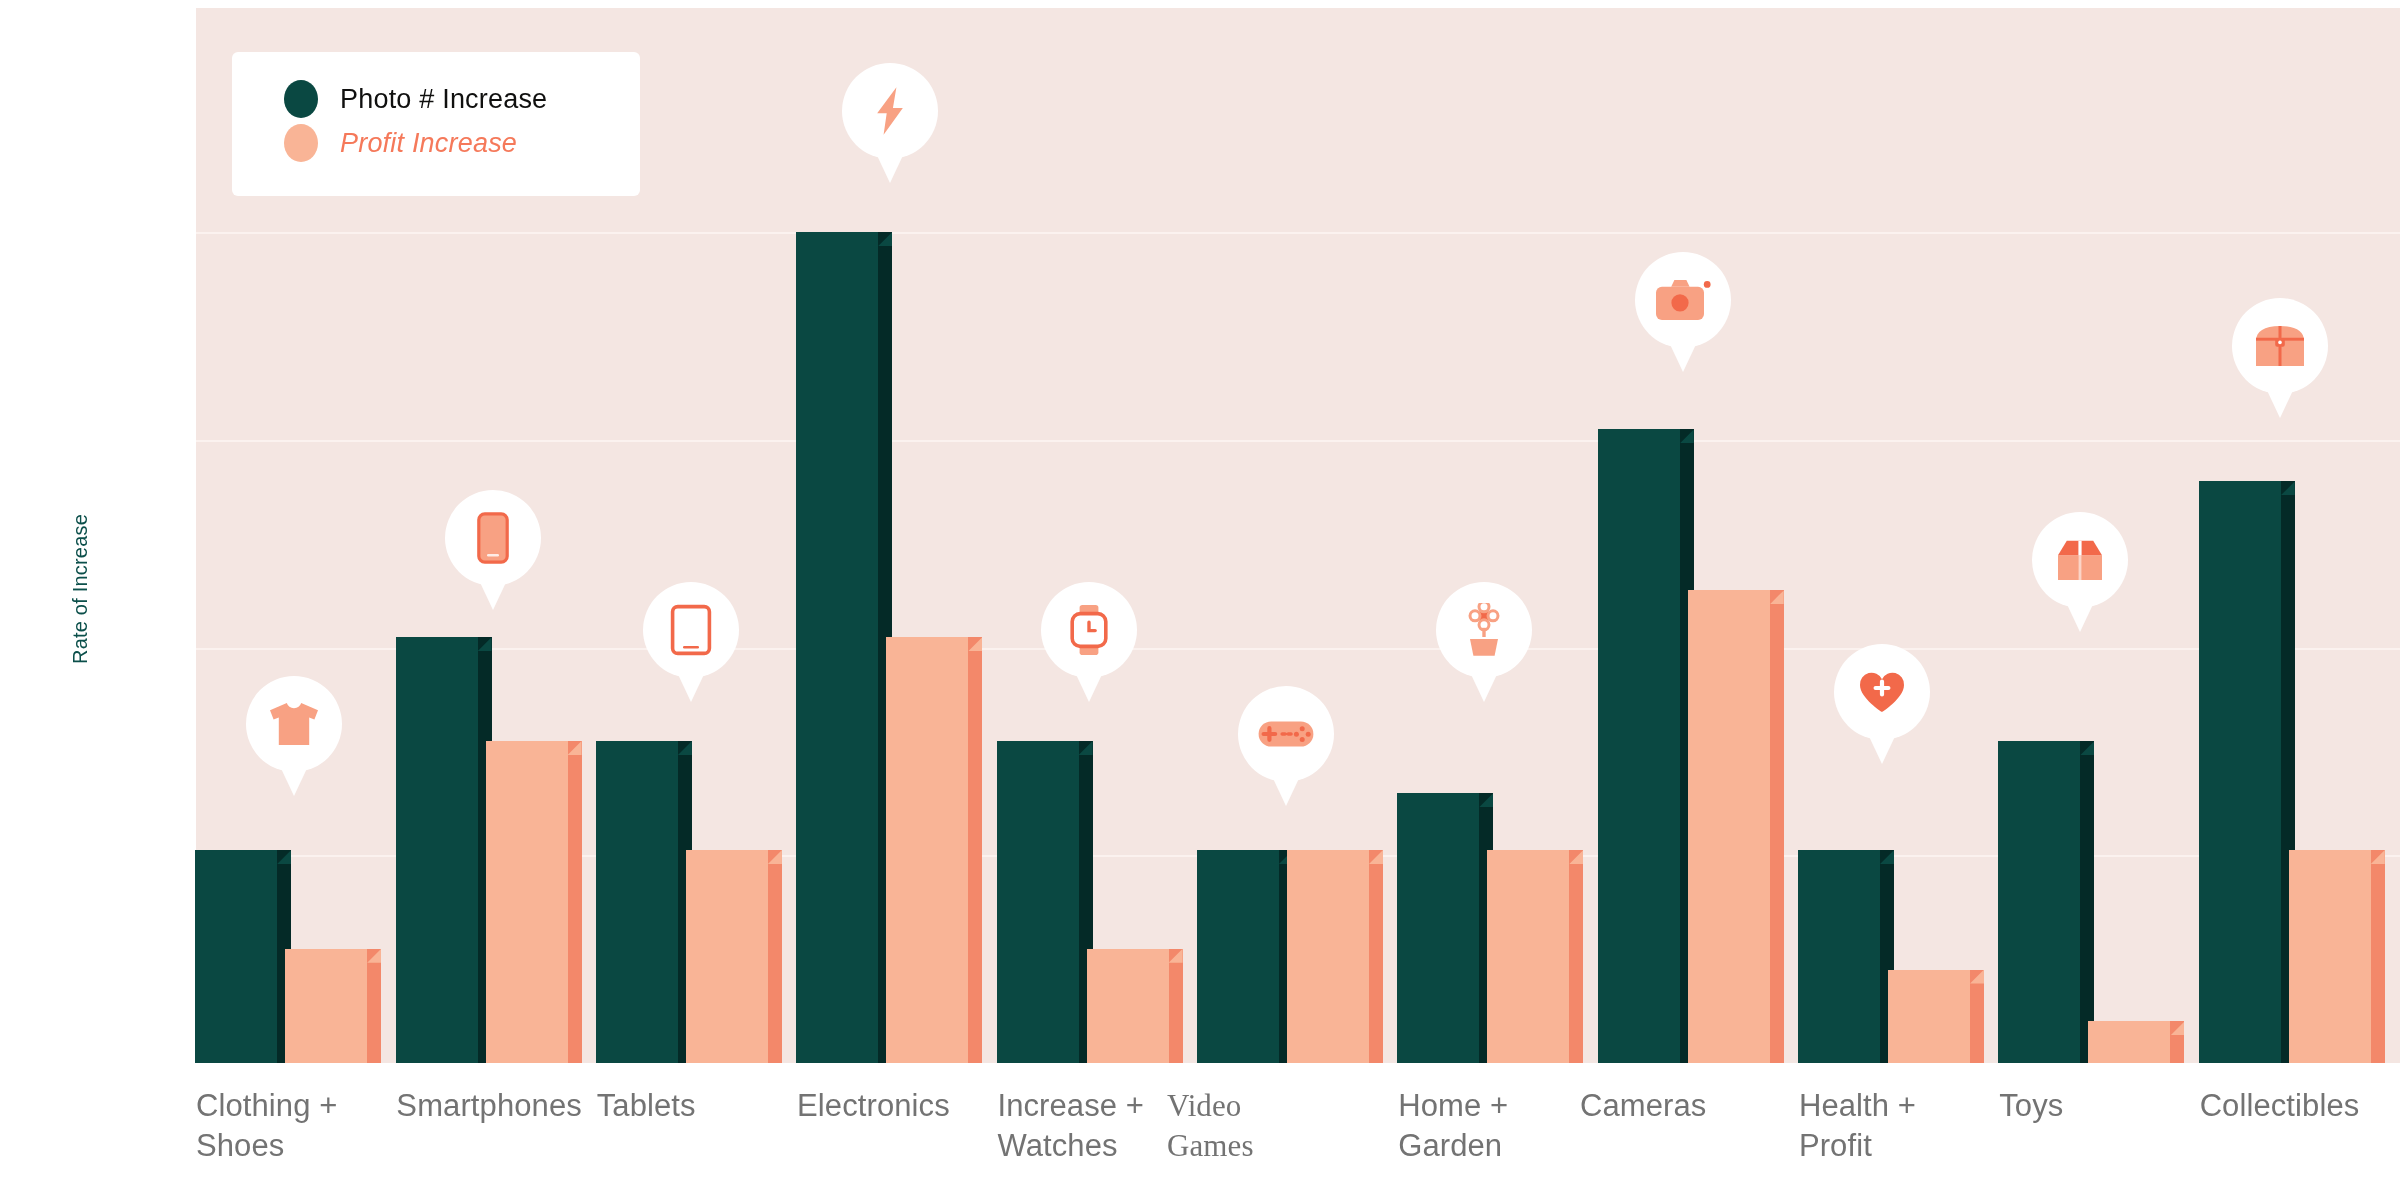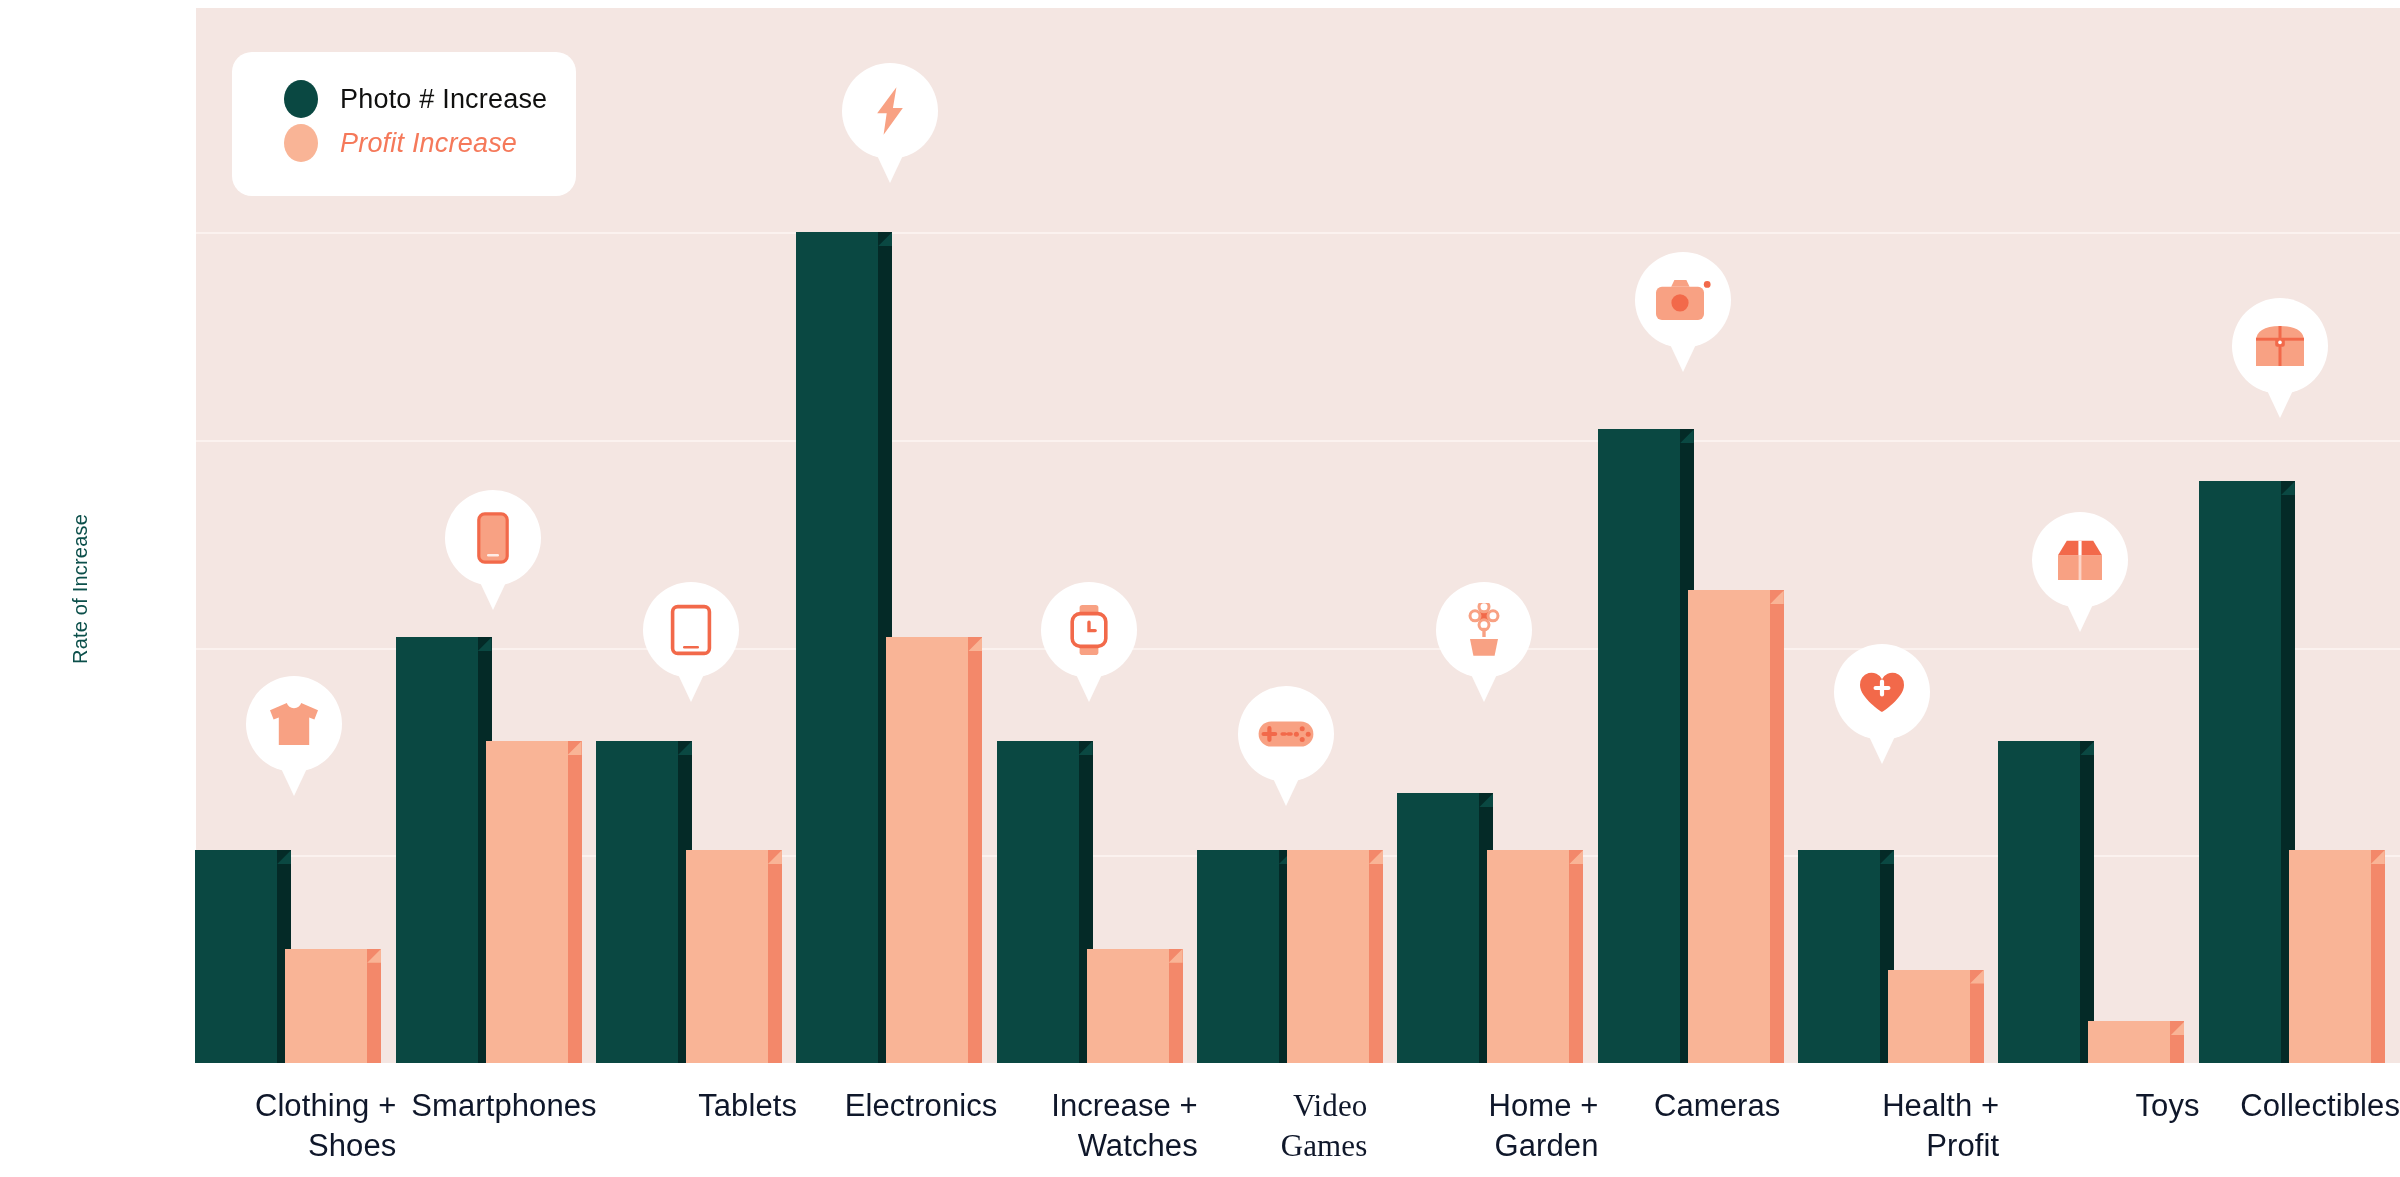--- a/index.html
+++ b/index.html
@@ -76,43 +76,43 @@
     border-left:16px solid transparent;
     border-right:16px solid transparent;
     border-top:34px solid #ffffff;
   }
   .bubble svg{display:block;position:relative;z-index:2;}
 
   
   #legend{
     position:absolute;
     left:232px; top:52px;
-    width:344px; height:144px;
+    width:408px; height:144px;
     background:#ffffff;
-    border-radius:20px;
+    border-radius:6px;
     padding:0;
     z-index:20;
   }
   .legrow{
     position:absolute;left:52px;display:flex;align-items:center;gap:22px;
   }
   .legrow.r1{top:28px;}
   .legrow.r2{top:72px;}
   .legdot{width:34px;height:38px;border-radius:50%;flex:0 0 auto;}
   .legtxt{font-size:27px;letter-spacing:.2px;white-space:nowrap;}
   .legtxt.dark{color:#10100f;}
   .legtxt.light{color:#f5795a;font-style:italic;}
 
   
   .xlabel{
     position:absolute;
     top:1086px;
-    text-align:right;
+    text-align:left;
     font-size:31px;
-    color:#0f172a;
+    color:#737373;
     line-height:1.28;
     letter-spacing:.1px;
   }
 </style>
 </head>
 <body>
 
 <div id="root">
 
   <div class="ylabel">Rate of Increase</div>

